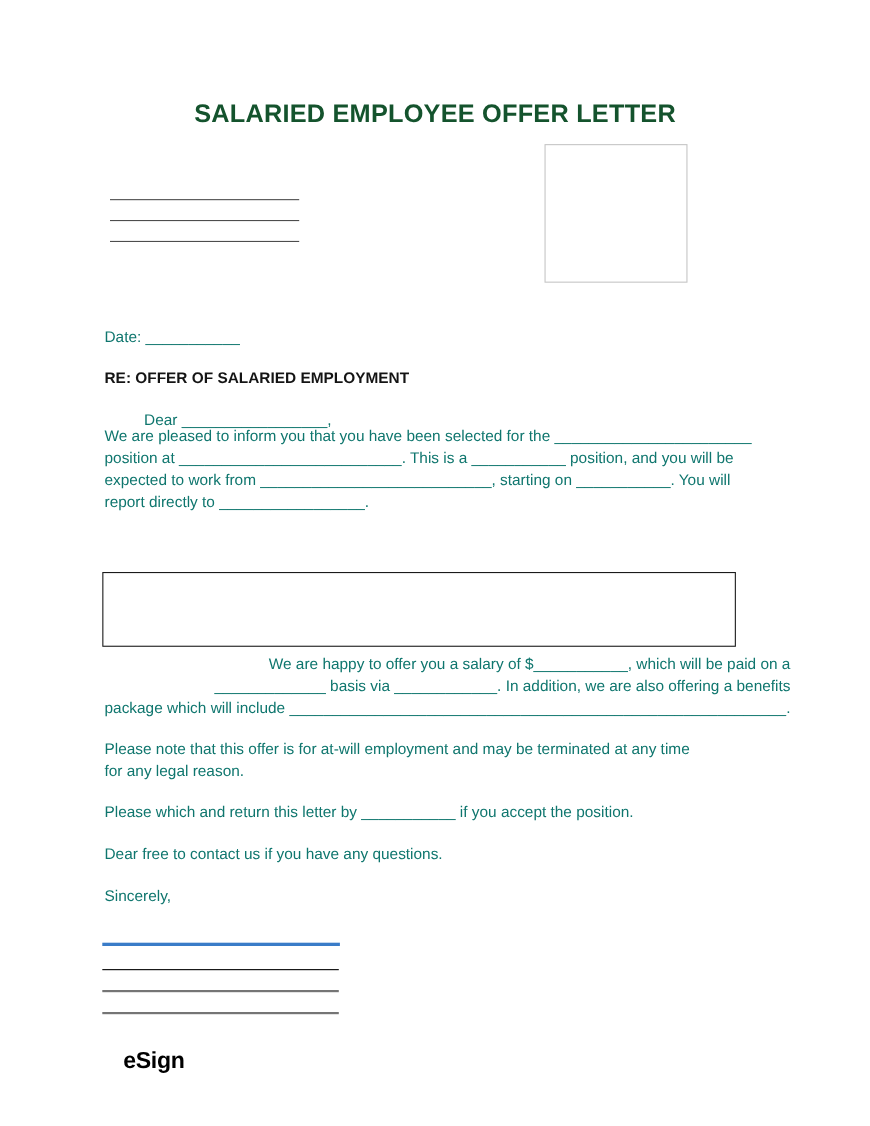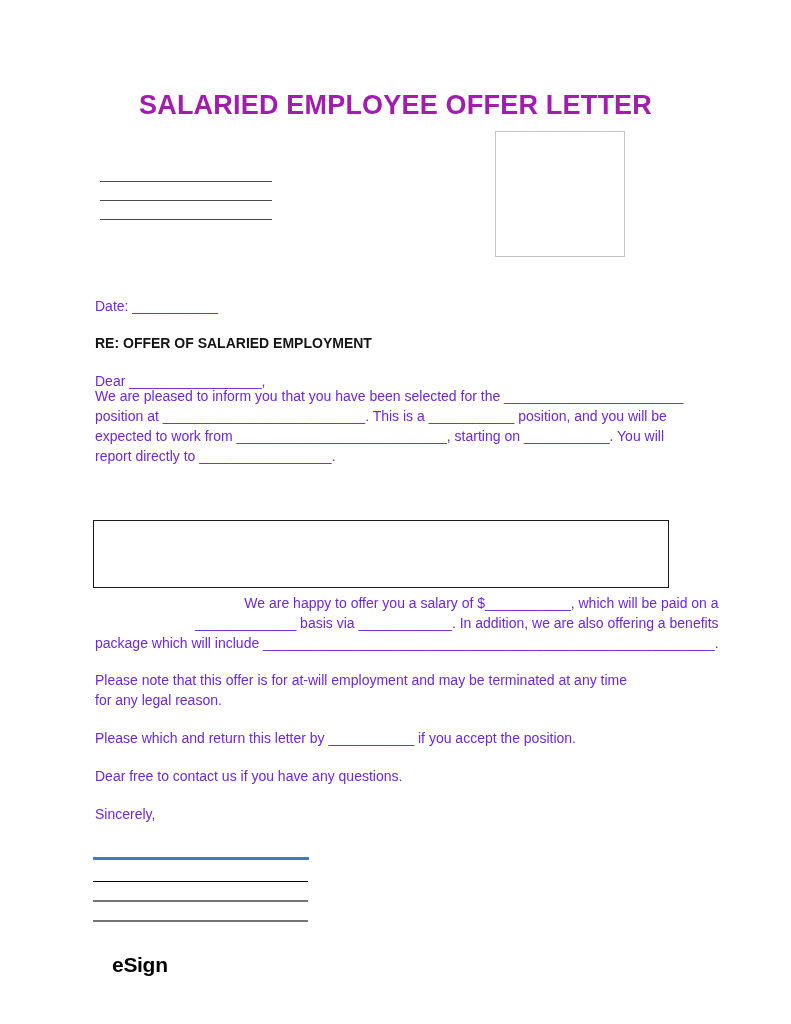--- a/index.html
+++ b/index.html
@@ -11,30 +11,30 @@
     font-family: "Liberation Sans", sans-serif;
     color: #1c1c1c;
     overflow: hidden;
   }
   .doc-text {
     position: absolute;
     left: 95px;
     font-size: 14px;
     line-height: 20px;
     white-space: pre;
-    color: #6d28d9;
+    color: #0f766e;
   }
   .title {
     position: absolute;
     left: 0; right: 0;
     top: 90px;
     text-align: center;
-    font-size: 27px;
+    font-size: 23px;
     font-weight: bold;
-    color: #a21caf;
+    color: #14532d;
     letter-spacing: 0.2px;
     white-space: pre;
   }
   .bold { font-weight: bold; color: #141414; }
   .company-lines { position: absolute; left: 100px; top: 163px; width: 172px; }
   .company-lines .blank-line {
     height: 18px;
     border-bottom: 1.5px solid #4d4d4d;
   }
   .logo-box {
@@ -83,21 +83,21 @@
     <div class="blank-line"></div>
     <div class="blank-line"></div>
   </div>
 
   <div class="logo-box"></div>
 
   <div class="doc-text" style="top:296px;">Date: ___________</div>
 
   <div class="doc-text bold" style="top:333px;">RE: OFFER OF SALARIED EMPLOYMENT</div>
 
-  <div class="doc-text" style="top:371px;">Dear _________________,</div>
+  <div class="doc-text" style="top:371px;margin-left:36px;">Dear _________________,</div>
 
   <div class="doc-text" style="top:386px;">We are pleased to inform you that you have been selected for the _______________________
 position at __________________________. This is a ___________ position, and you will be
 expected to work from ___________________________, starting on ___________. You will
 report directly to _________________.</div>
 
 
   <div class="duties-box"></div>
 
   <div class="doc-text" style="top:593px;text-align:right;">We are happy to offer you a salary of $___________, which will be paid on a

